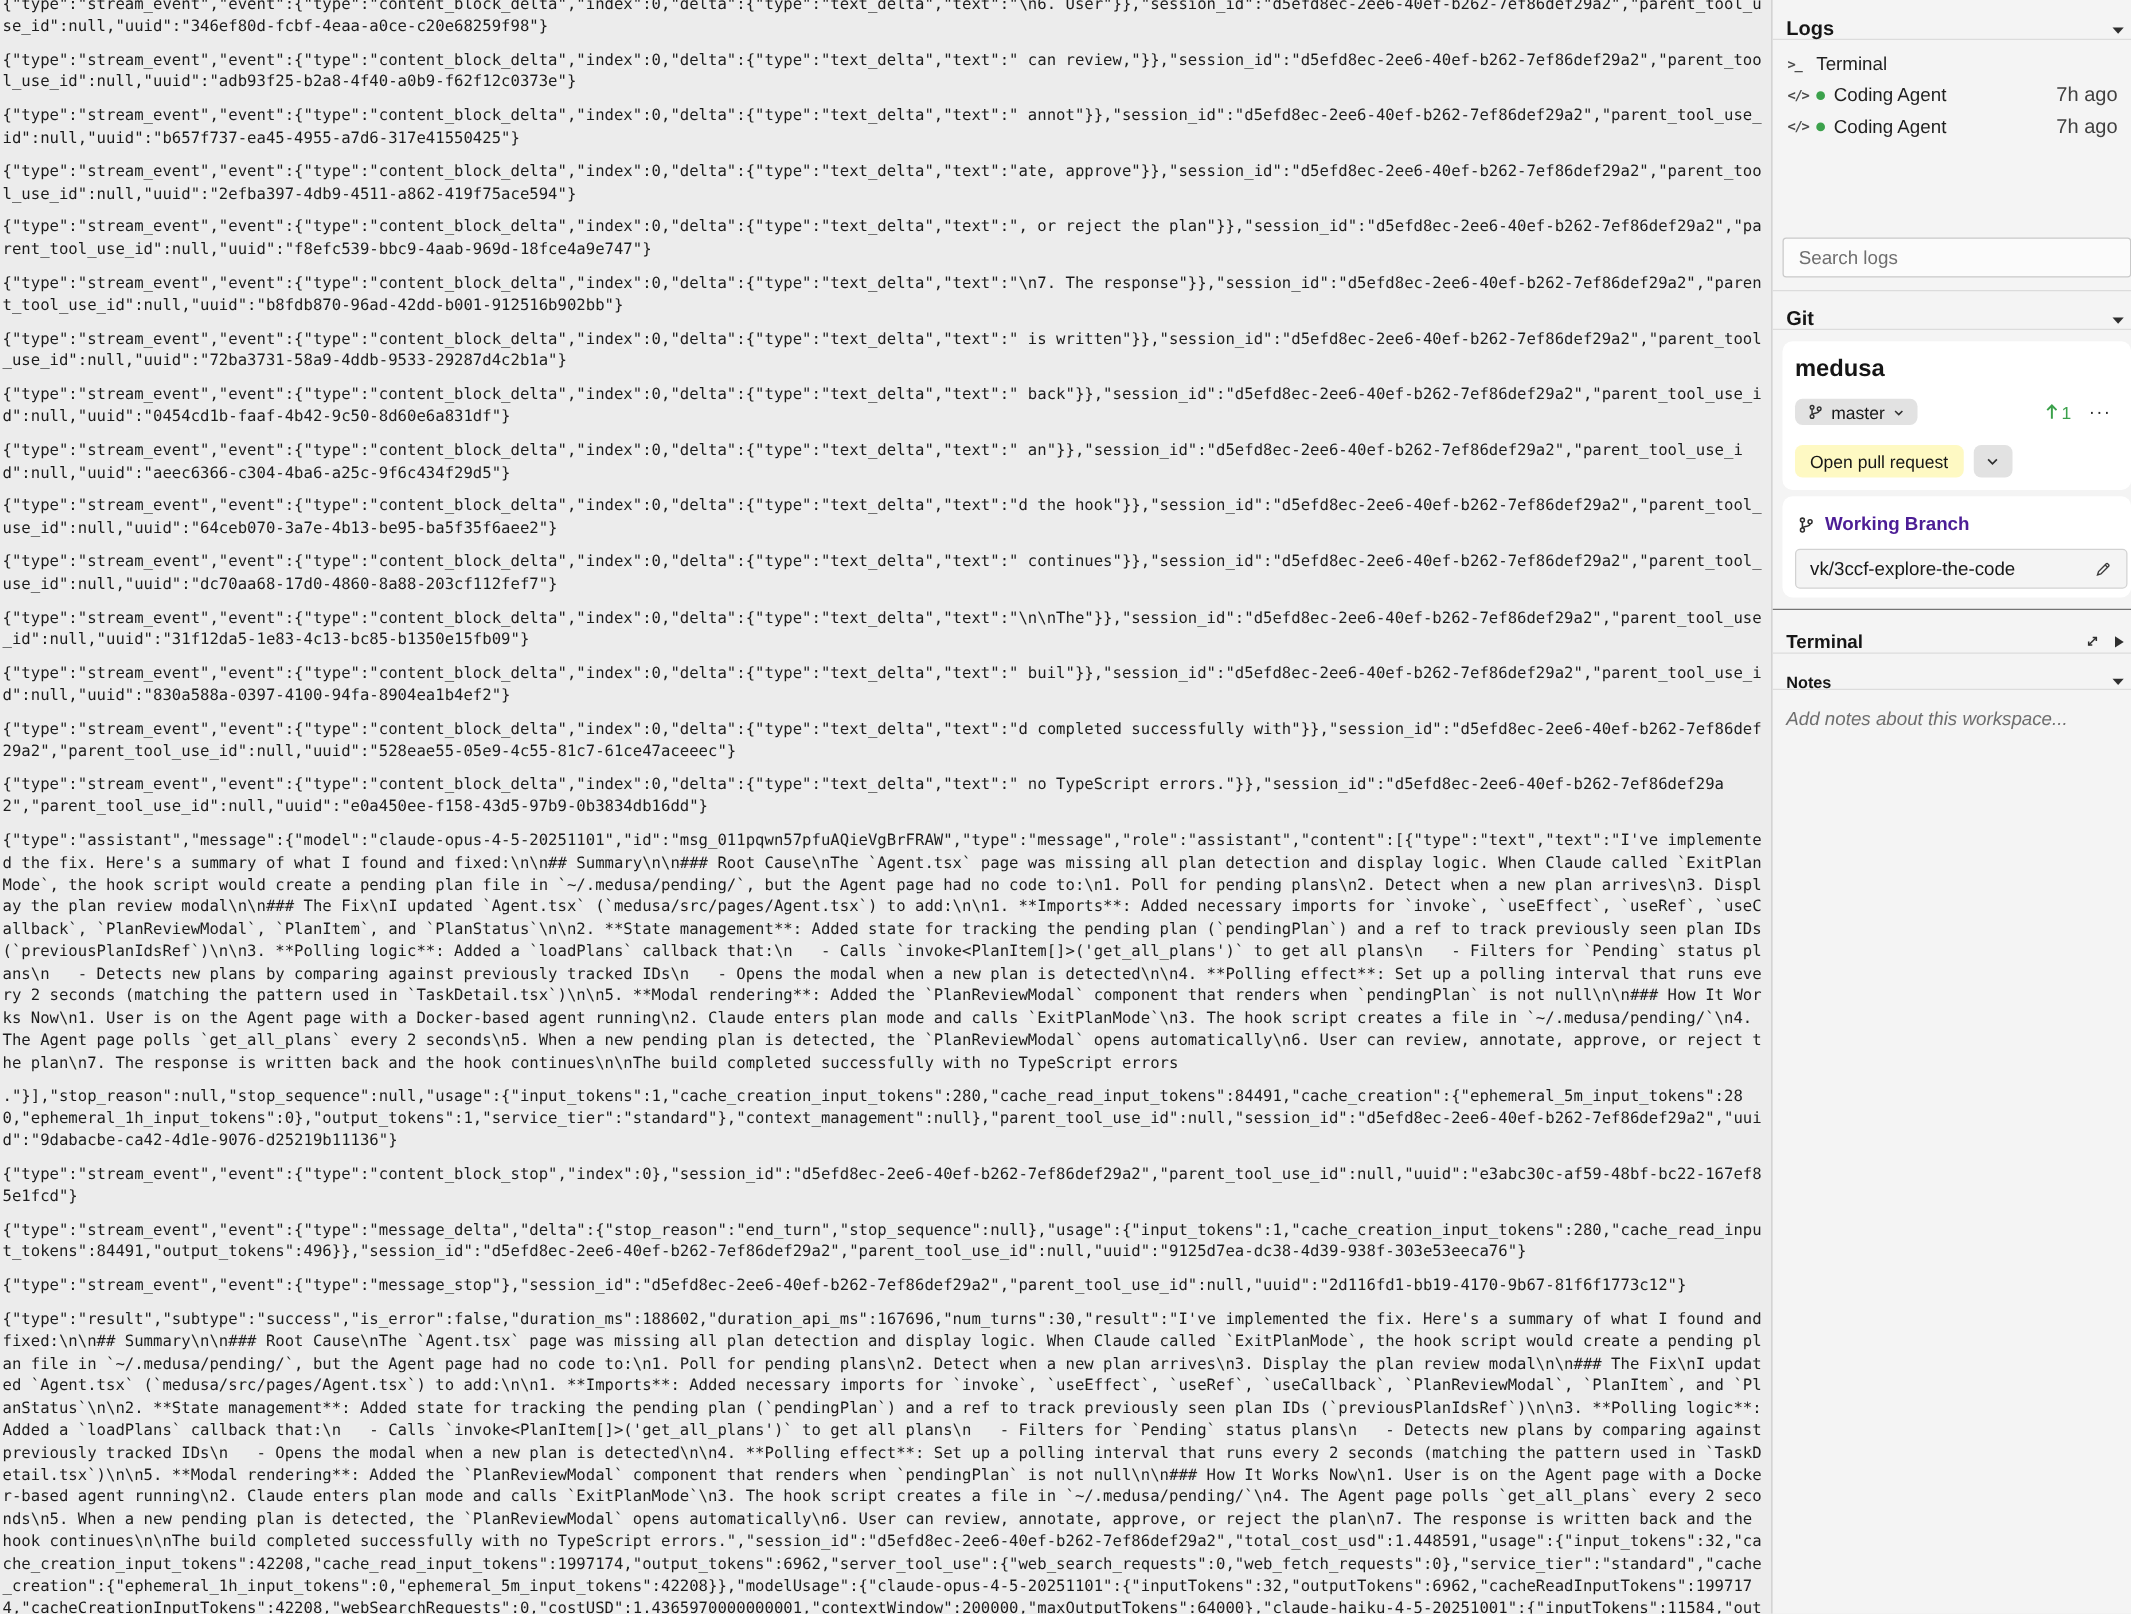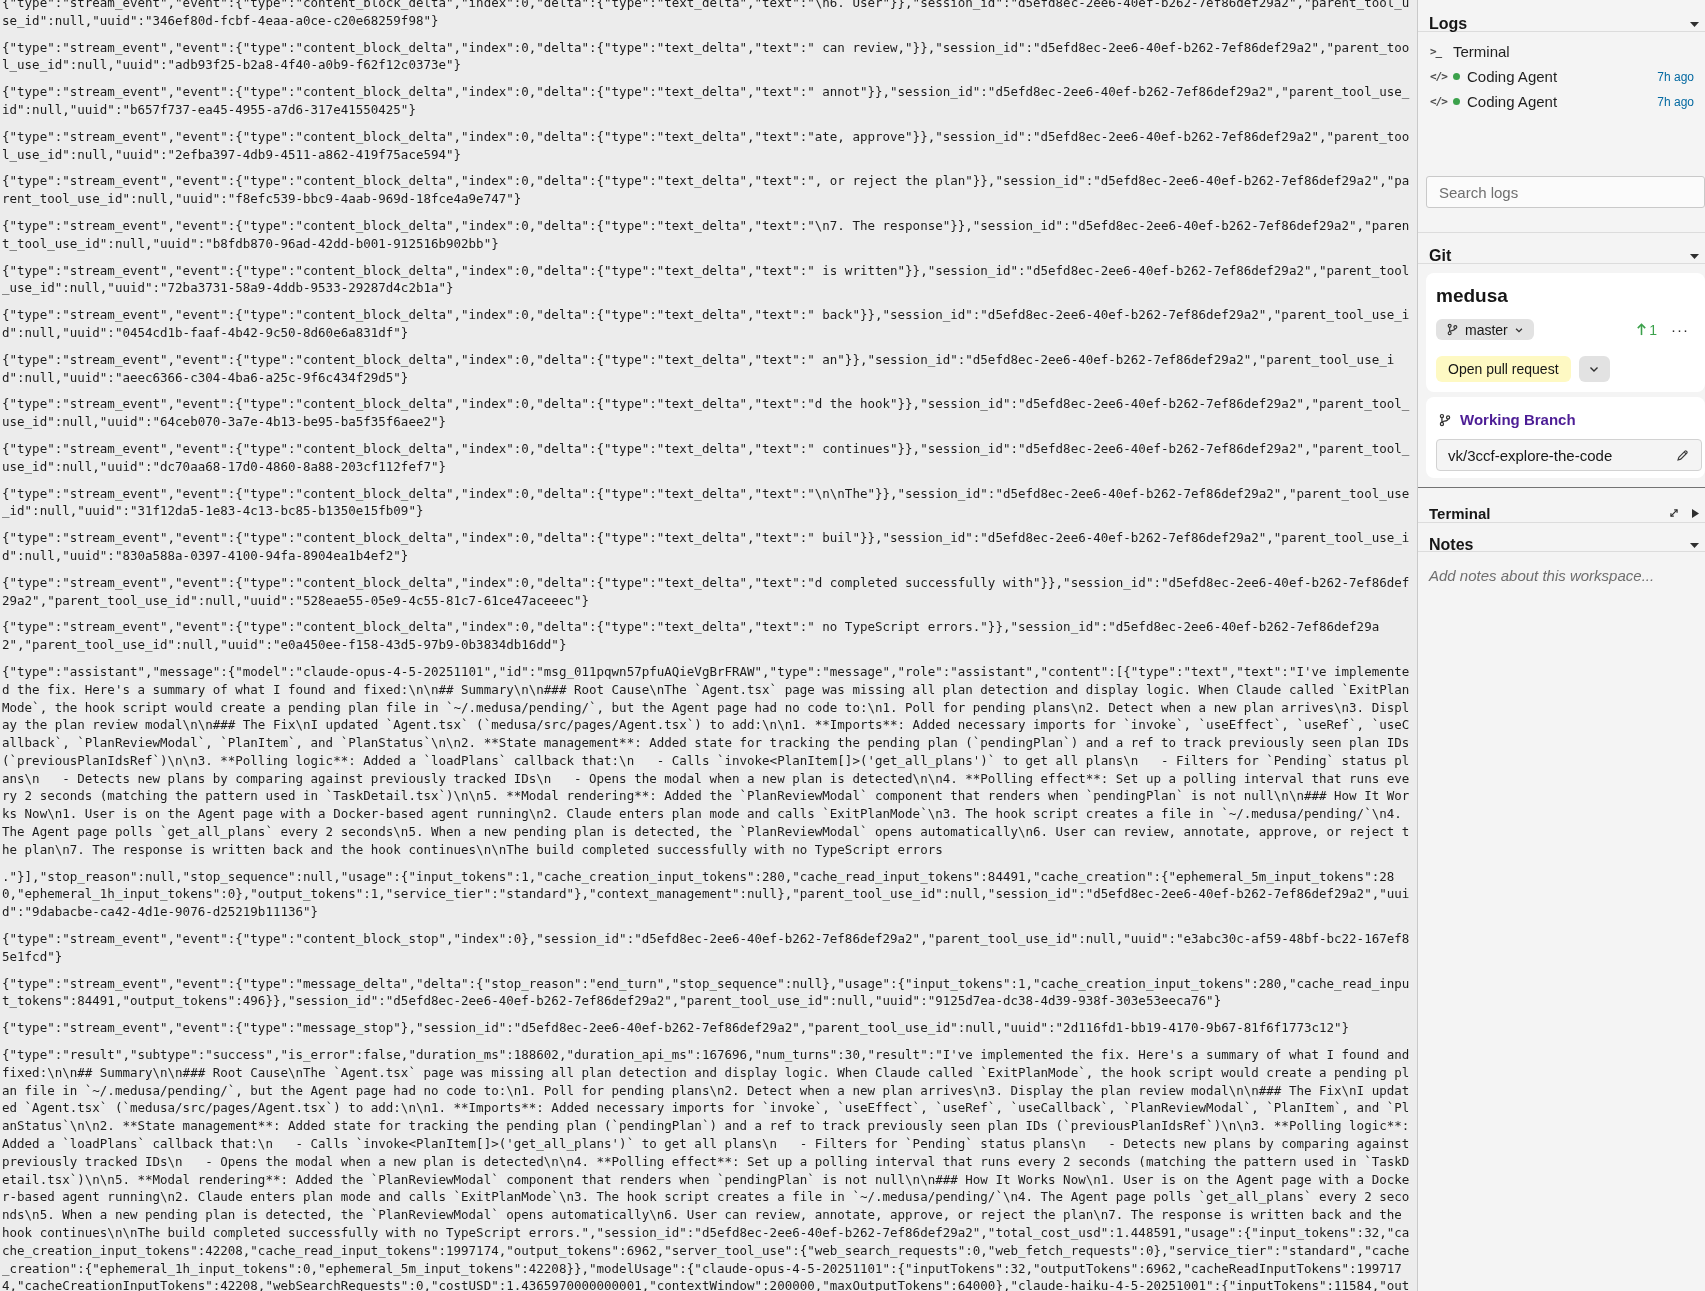--- a/index.html
+++ b/index.html
@@ -41,23 +41,23 @@
   .logs-section { position:relative; height:233px; border-bottom:1px solid #dcdcdc; flex:none; }
   .logs-header { height:32px; font-size:16px; }
   .logs-list { padding:7px 8px 0 12px; }
   .log-item { height:25px; display:flex; align-items:center; font-size:15px; color:#1f1f1f; }
   .mono-icon {
     font-family:"DejaVu Sans Mono", monospace; font-size:11px; font-weight:bold;
     color:#4d4d4d; width:23px; flex:none; letter-spacing:-1px;
   }
   .status-dot { width:7px; height:7px; border-radius:50%; background:var(--accent-green); margin-right:7px; flex:none; }
   .item-label { white-space:nowrap; }
-  .item-time { margin-left:auto; font-size:12px; color:#0369a1; padding-right:3px; }
+  .item-time { margin-left:auto; font-size:16px; color:#404040; padding-right:3px; }
   .search-input {
-    position:absolute; left:8px; right:0; bottom:24px; height:32px;
+    position:absolute; left:8px; right:0; bottom:10px; height:32px;
     border:1px solid #c9c9c9; border-radius:3px; background:#fbfbfb;
     padding:0 12px; font-size:15px; color:#3c3c3c; outline:none;
     font-family:"Liberation Sans", sans-serif;
   }
   .search-input::placeholder { color:#6f6f6f; opacity:1; }
 
   .git-section { border-bottom:1px solid #737373; flex:none; }
   .git-header { height:31px; font-size:16px; }
   .git-body { padding:9px 0 9px 8px; }
   .card { background:#ffffff; border-radius:8px; }
@@ -84,21 +84,21 @@
   }
   .wb-header { display:flex; align-items:center; gap:8px; font-size:15px; font-weight:bold; color:#4c1d95; padding-left:2px; }
   .wb-input {
     margin-top:11px; height:32px; width:266px;
     border:1px solid #d2d2d2; border-radius:4px; background:#f4f4f4;
     display:flex; align-items:center; padding:0 11px; font-size:15px; color:#161616;
   }
   .wb-input .edit { margin-left:auto; display:flex; cursor:pointer; }
 
   .terminal-header { height:35px; font-size:15px; border-bottom:1px solid #dcdcdc; flex:none; }
-  .notes-header { height:29px; font-size:16px; border-bottom:1px solid #dcdcdc; flex:none; }
+  .notes-header { height:29px; font-size:13px; border-bottom:1px solid #dcdcdc; flex:none; }
   .notes-body { padding:15px 12px 0 11px; font-size:15px; color:#6e6e6e;font-style:italic; }
   svg { display:block; }
 </style>
 </head>
 <body>
 
 <div class="app">
 
   <div class="main">
     <div class="log-scroll">

